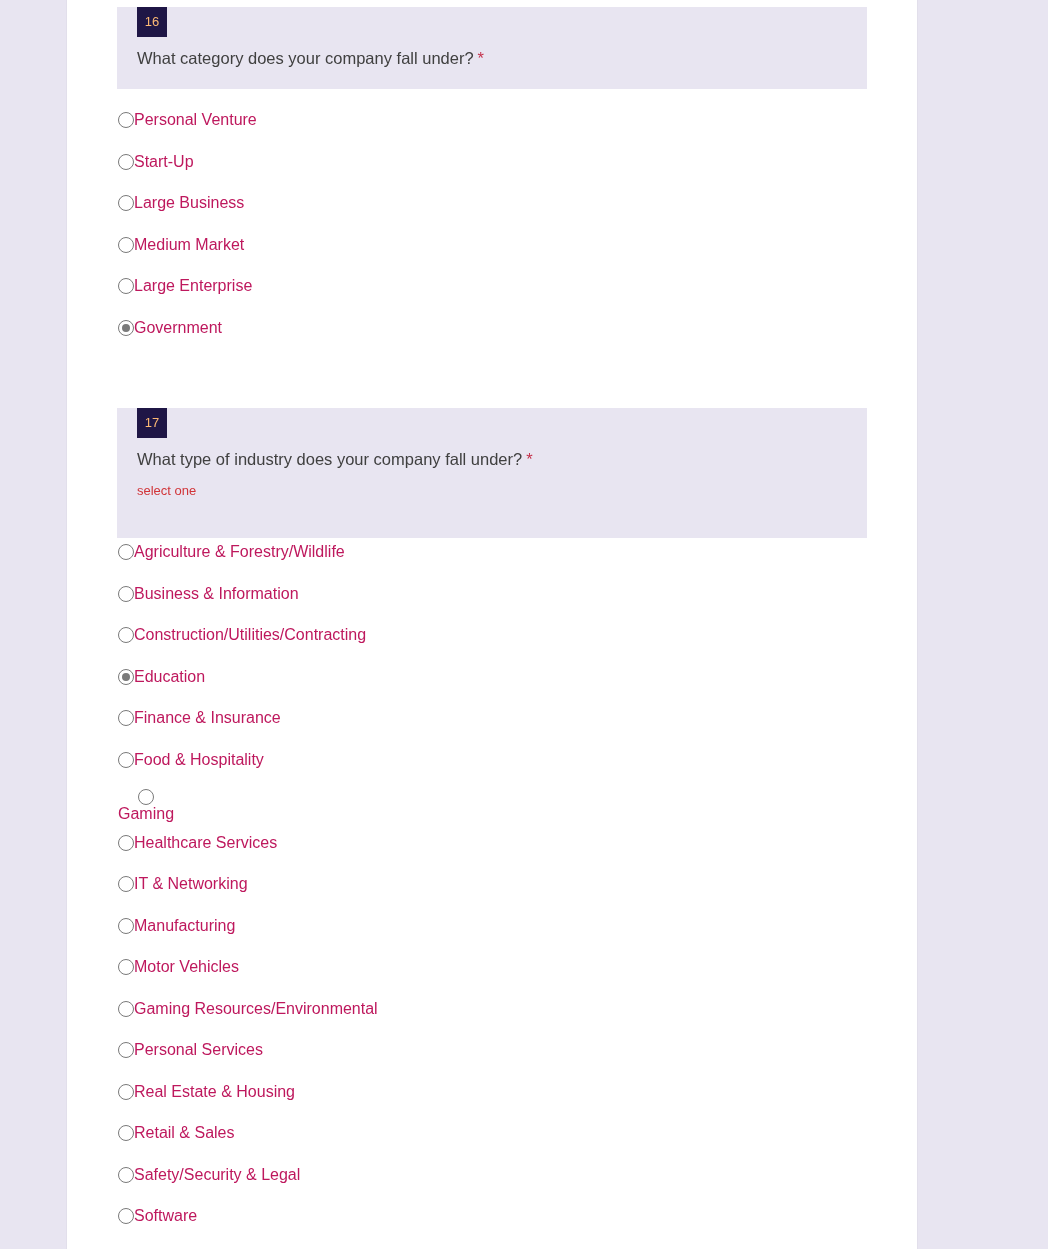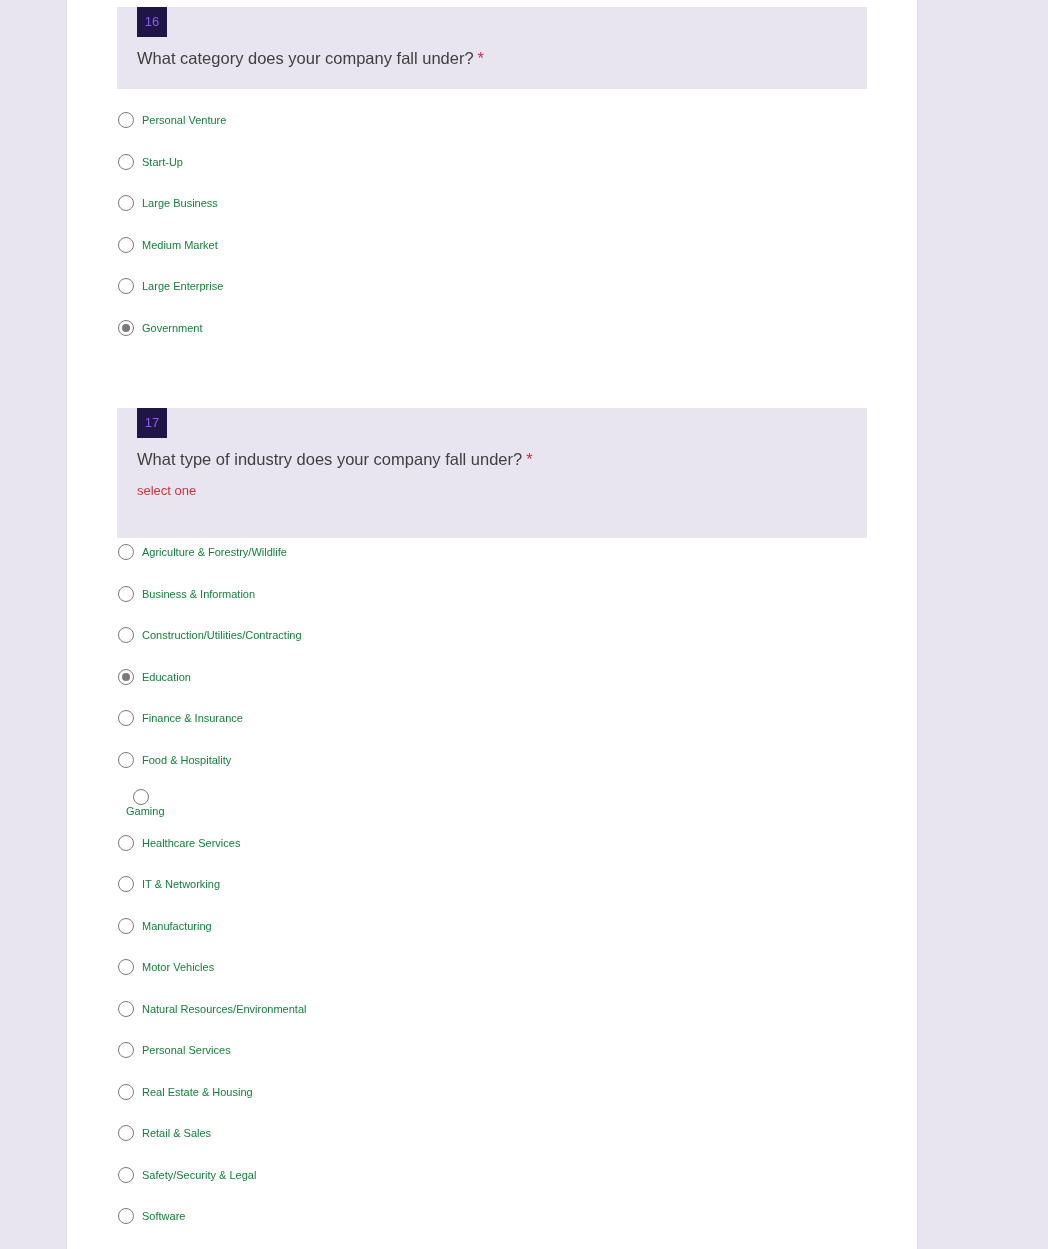--- a/index.html
+++ b/index.html
@@ -14,21 +14,21 @@
       background: #ffffff;
       box-shadow: 0 0 1px rgba(0,0,0,0.15);
     }
     .q-header {
       position: absolute; left: 50px; width: 750px;
       background: #e8e5f1;
     }
     .q-num {
       position: absolute; left: 20px; top: 0;
       width: 30px; height: 30px;
-      background: #1f1646; color: #8b5cf6;
+      background: #1f1646; color: #fdba74;
       font-size: 13px; line-height: 30px; text-align: center;
     }
     .q-title {
       position: absolute; left: 20px;
       font-size: 16.5px; color: #404040;
     }
     .req { color: #c4314b; margin-left: 4px; }
     .q-hint {
       position: absolute; left: 20px;
       font-size: 13px; color: #d13438;
@@ -40,21 +40,21 @@
     .radio {
       width: 16px; height: 16px; border-radius: 50%;
       border: 1px solid #7a7a7a; box-sizing: border-box;
       background: #fff; position: relative; flex: 0 0 auto;
     }
     .radio.checked::after {
       content: ""; position: absolute; left: 3px; top: 3px;
       width: 8px; height: 8px; border-radius: 50%; background: #7a7a7a;
     }
     .opt-label {
-      margin-left: 8px; font-size: 11px; color: #15803d;
+      margin-left: 0; font-size: 16px; color: #be185d;
     }
   </style>
 </head>
 <body>
 
 <div class="card">
 
   <div class="q-header" style="top:7px; height:82px;">
     <div class="q-num">16</div>
     <div class="q-title" style="top:42px;">
@@ -137,21 +137,21 @@
       <div class="option" style="top: 913.5px;">
         <span class="radio"></span>
         <span class="opt-label">Manufacturing</span>
       </div>
       <div class="option" style="top: 955px;">
         <span class="radio"></span>
         <span class="opt-label">Motor Vehicles</span>
       </div>
       <div class="option" style="top: 996.5px;">
         <span class="radio"></span>
-        <span class="opt-label">Natural Resources/Environmental</span>
+        <span class="opt-label">Gaming Resources/Environmental</span>
       </div>
       <div class="option" style="top: 1038px;">
         <span class="radio"></span>
         <span class="opt-label">Personal Services</span>
       </div>
       <div class="option" style="top: 1079.5px;">
         <span class="radio"></span>
         <span class="opt-label">Real Estate &amp; Housing</span>
       </div>
       <div class="option" style="top: 1121px;">

